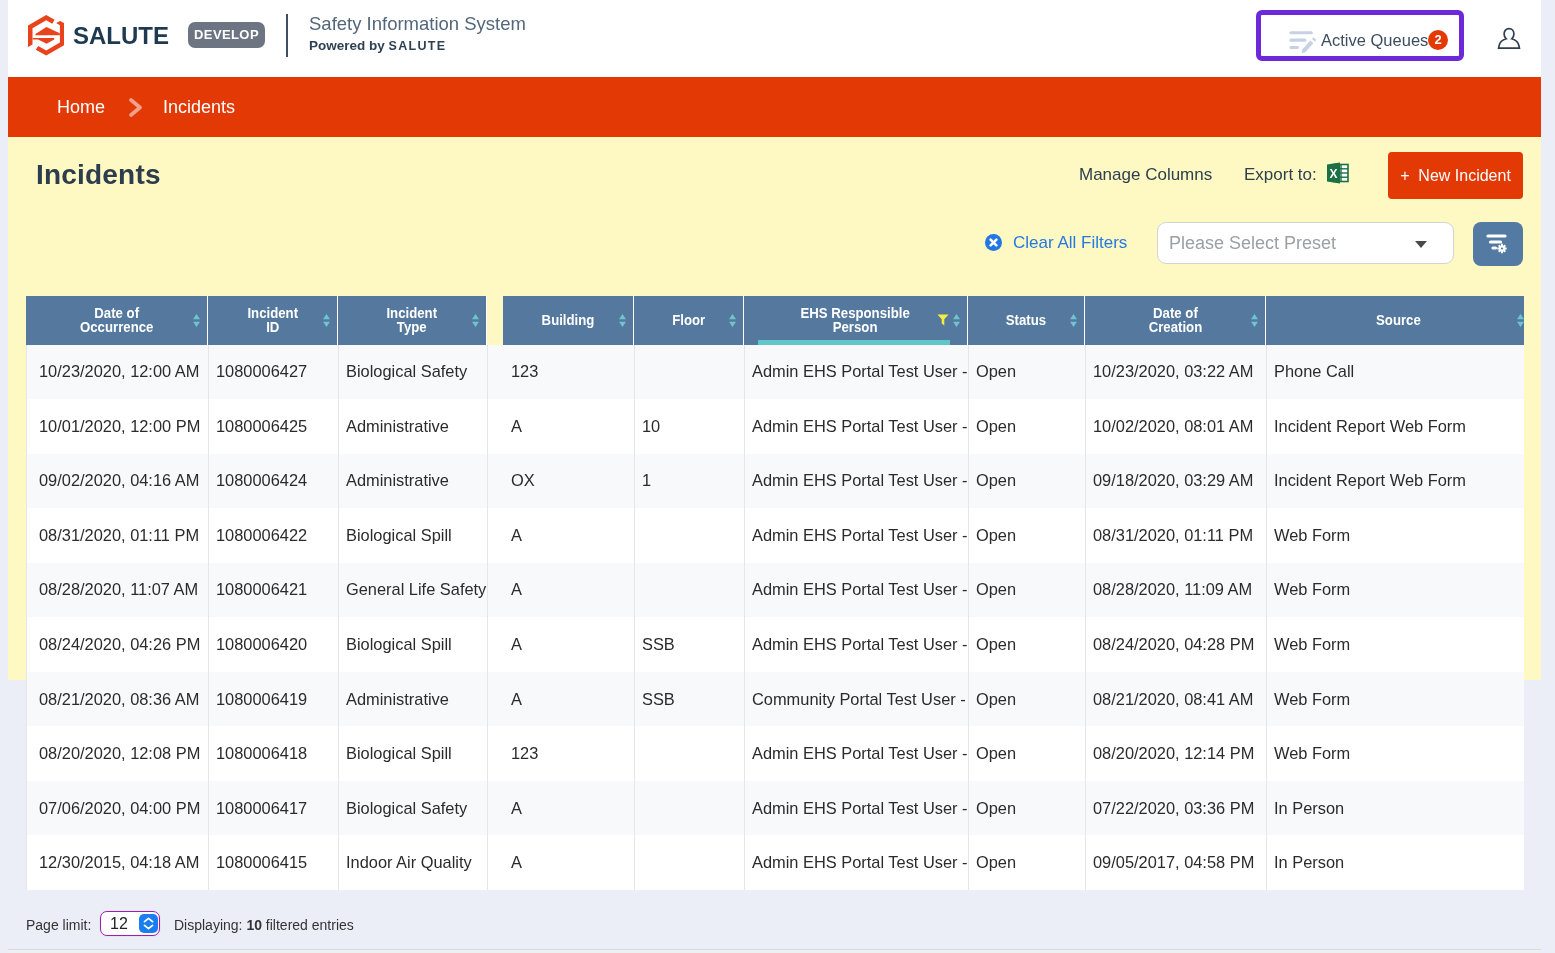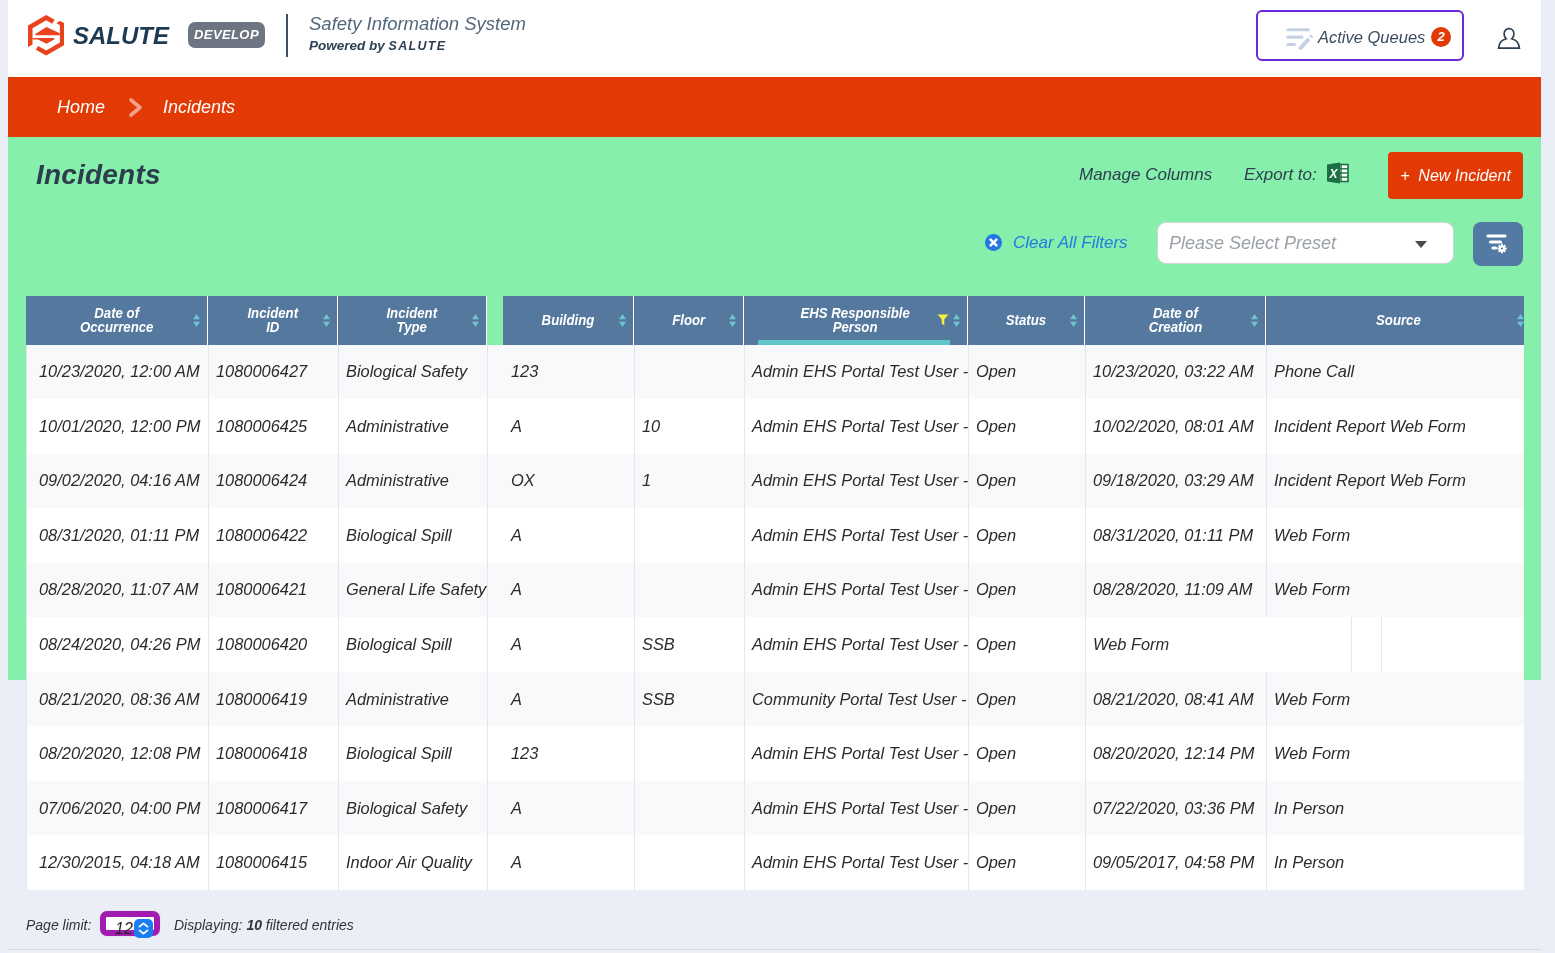--- a/index.html
+++ b/index.html
@@ -1,29 +1,29 @@
 <!DOCTYPE html>
 <html><head>
 <meta charset="utf-8">
 <style>
 * { margin:0; padding:0; box-sizing:border-box; }
 html,body { width:1555px; height:953px; overflow:hidden; }
 body { font-family:"Liberation Sans", sans-serif; position:relative; background:#ebeef7; }
-#page { position:absolute; left:8px; top:0; width:1533px; height:680px; background:#86efac;font-style:italic; }
+#page { position:absolute; left:8px; top:0; width:1533px; height:680px; background:#fef9c3; }
 .abs { position:absolute; }
 
 
 #hdr { position:absolute; left:0; top:0; width:1533px; height:77px; background:#ffffff; }
 #brand-salute { position:absolute; left:65px; top:24px; font-size:24px; line-height:24px; font-weight:bold; color:#1d3a52; letter-spacing:0px; }
 #develop { position:absolute; left:180px; top:22px; width:77px; height:26px; background:#6d7582; border-radius:7px; color:#fff; font-size:13px; font-weight:bold; letter-spacing:0.4px; text-align:center; line-height:26px; }
 #hdr-div { position:absolute; left:278px; top:14px; width:1.5px; height:43px; background:#3f4e63; }
 #sis { position:absolute; left:301px; top:14px; font-size:18.5px; line-height:19px; color:#53677b; }
 #pwb { position:absolute; left:301px; top:39px; font-size:13.5px; line-height:14px; font-weight:bold; color:#2e4154; }
 #pwb .bsal { letter-spacing:1.3px; font-size:12.5px; }
-#aq { position:absolute; left:1248px; top:10px; width:208px; height:51px; background:#fff; border:2px solid #6d28d9; border-radius:6px; }
+#aq { position:absolute; left:1248px; top:10px; width:208px; height:51px; background:#fff; border:5px solid #6d28d9; border-radius:6px; }
 #aq-text { position:absolute; left:60px; top:14px; font-size:16.5px; line-height:22px; color:#3c4d61; }
 #aq-badge { position:absolute; right:11px; top:15px; width:20px; height:20px; border-radius:50%; background:#e23905; color:#fff; font-size:13px; font-weight:bold; text-align:center; line-height:20px; }
 
 
 #crumb { position:absolute; left:0; top:77px; width:1533px; height:60px; background:#e23905; color:#fff; }
 #crumb .bc { position:absolute; top:0; height:60px; line-height:60px; font-size:18px; }
 
 
 #title { position:absolute; left:28px; top:159px; font-size:28px; font-weight:bold; color:#2e3d4e; letter-spacing:0.2px; }
 #managecols { position:absolute; left:1071px; top:165px; font-size:17px; color:#2e4050; }
@@ -58,21 +58,21 @@
 .c4 { width:110px; flex:none; }
 .c5 { width:224px; flex:none; }
 .c6 { width:117px; flex:none; }
 .c7 { width:181px; flex:none; }
 .c8 { width:266px; flex:none; }
 .c9 { width:30px; flex:none; }
 #ehsline { position:absolute; left:14px; right:17px; bottom:0; height:5px; background:#5fc6c9; }
 
 
 #pagelimit { position:absolute; left:18px; top:917px; font-size:14px; color:#333; }
-#plbox { position:absolute; left:92px; top:911px; width:60px; height:25px; background:#fff; border:6px solid #a21caf; border-radius:7px; box-shadow:0 0 0 1px rgba(0,0,0,0.03); }
+#plbox { position:absolute; left:92px; top:911px; width:60px; height:25px; background:#fff; border:1px solid #a21caf; border-radius:7px; box-shadow:0 0 0 1px rgba(0,0,0,0.03); }
 #plbox .num { position:absolute; left:9px; top:0; line-height:23px; font-size:16px; color:#222; }
 #plbox .step { position:absolute; right:1px; top:2px; width:19px; height:19px; border-radius:5px; background:#1a7ef2; }
 #displaying { position:absolute; left:166px; top:917px; font-size:14px; color:#333; }
 #botline { position:absolute; left:0; top:949px; width:1533px; height:4px; background:#edeff3; border-top:1px solid #d8dbe1; }
 #rightstrip { position:absolute; left:1541px; top:0; width:14px; height:953px; background:#ebeef7; }
 </style>
 </head>
 <body>
 <div id="page">
 
@@ -298,20 +298,21 @@
 <div class="td c9"></div>
 </div>
 <div class="tr">
 <div class="td c0">08/24/2020, 04:26 PM</div>
 <div class="td c1">1080006420</div>
 <div class="td c2">Biological Spill</div>
 <div class="td c3">A</div>
 <div class="td c4">SSB</div>
 <div class="td c5">Admin EHS Portal Test User -</div>
 <div class="td c6">Open</div>
+<div class="td c7">08/24/2020, 04:28 PM</div>
 <div class="td c8">Web Form</div>
 <div class="td c9"></div>
 </div>
 <div class="tr odd">
 <div class="td c0">08/21/2020, 08:36 AM</div>
 <div class="td c1">1080006419</div>
 <div class="td c2">Administrative</div>
 <div class="td c3">A</div>
 <div class="td c4">SSB</div>
 <div class="td c5">Community Portal Test User -</div>

